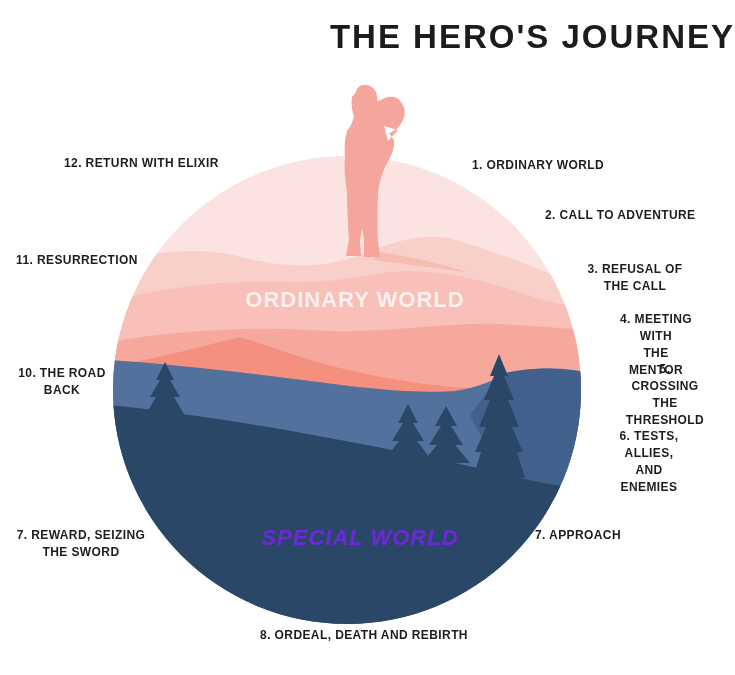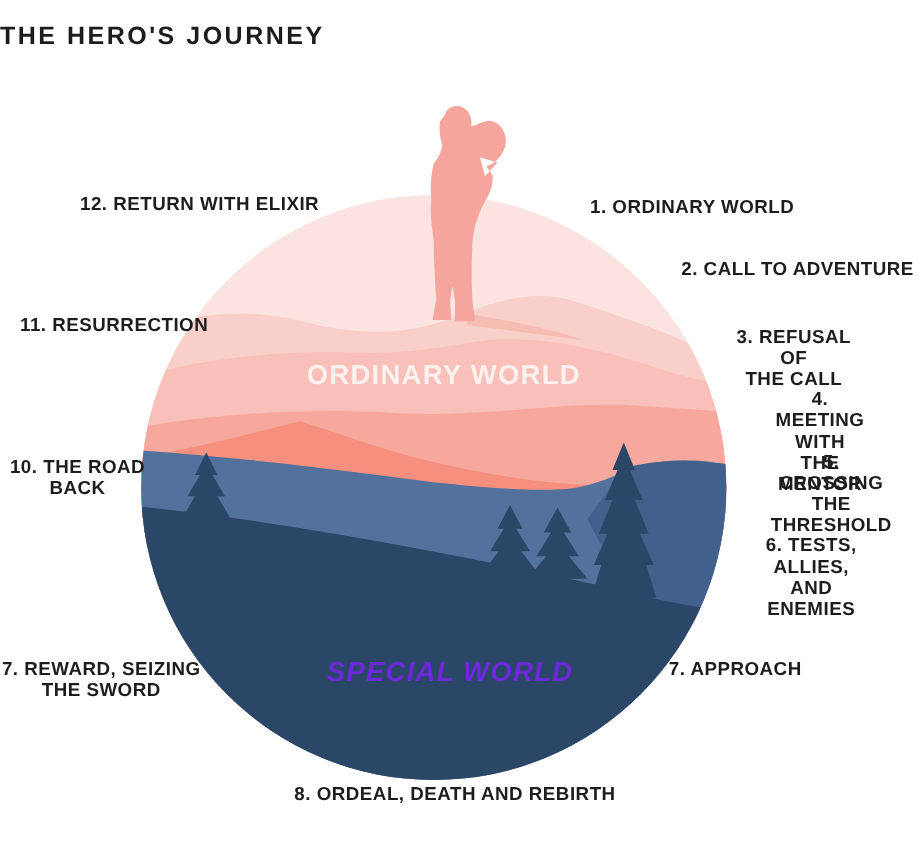--- a/index.html
+++ b/index.html
@@ -3,32 +3,32 @@
 <meta charset="utf-8">
 <style>
   html,body{margin:0;padding:0;background:#ffffff;}
   #stage-root{
     position:relative;width:735px;height:675px;overflow:hidden;
     background:#ffffff;
     font-family:"Liberation Sans", sans-serif;
   }
   .page-title{
     position:absolute;left:0;top:18px;width:100%;
-    text-align:left;font-size:20px;font-weight:bold;
+    text-align:right;font-size:33px;font-weight:bold;
     letter-spacing:2px;color:#1c1c1c;
   }
   svg.illustration{position:absolute;left:0;top:0;}
   .world-label{
     position:absolute;transform:translateX(-50%);
     font-weight:bold;font-size:22px;letter-spacing:1px;white-space:nowrap;
   }
   .world-label.ordinary{left:355px;top:287px;color:#fdf1ef;}
   .world-label.special{left:360px;top:525px;color:#6d28d9;font-style:italic;}
   .stage{
-    position:absolute;font-weight:bold;font-size:15px;
+    position:absolute;font-weight:bold;font-size:12px;
     letter-spacing:.4px;color:#1d1d1d;line-height:17px;
     white-space:pre-line;
   }
   .ctr{transform:translateX(-50%);text-align:center;}
   .s1{left:472px;top:157px;}
   .s2{left:545px;top:207px;}
   .s3{left:635px;top:261px;}
   .s4{left:656px;top:311px;}
   .s5{left:665px;top:361px;}
   .s6{left:649px;top:428px;}

